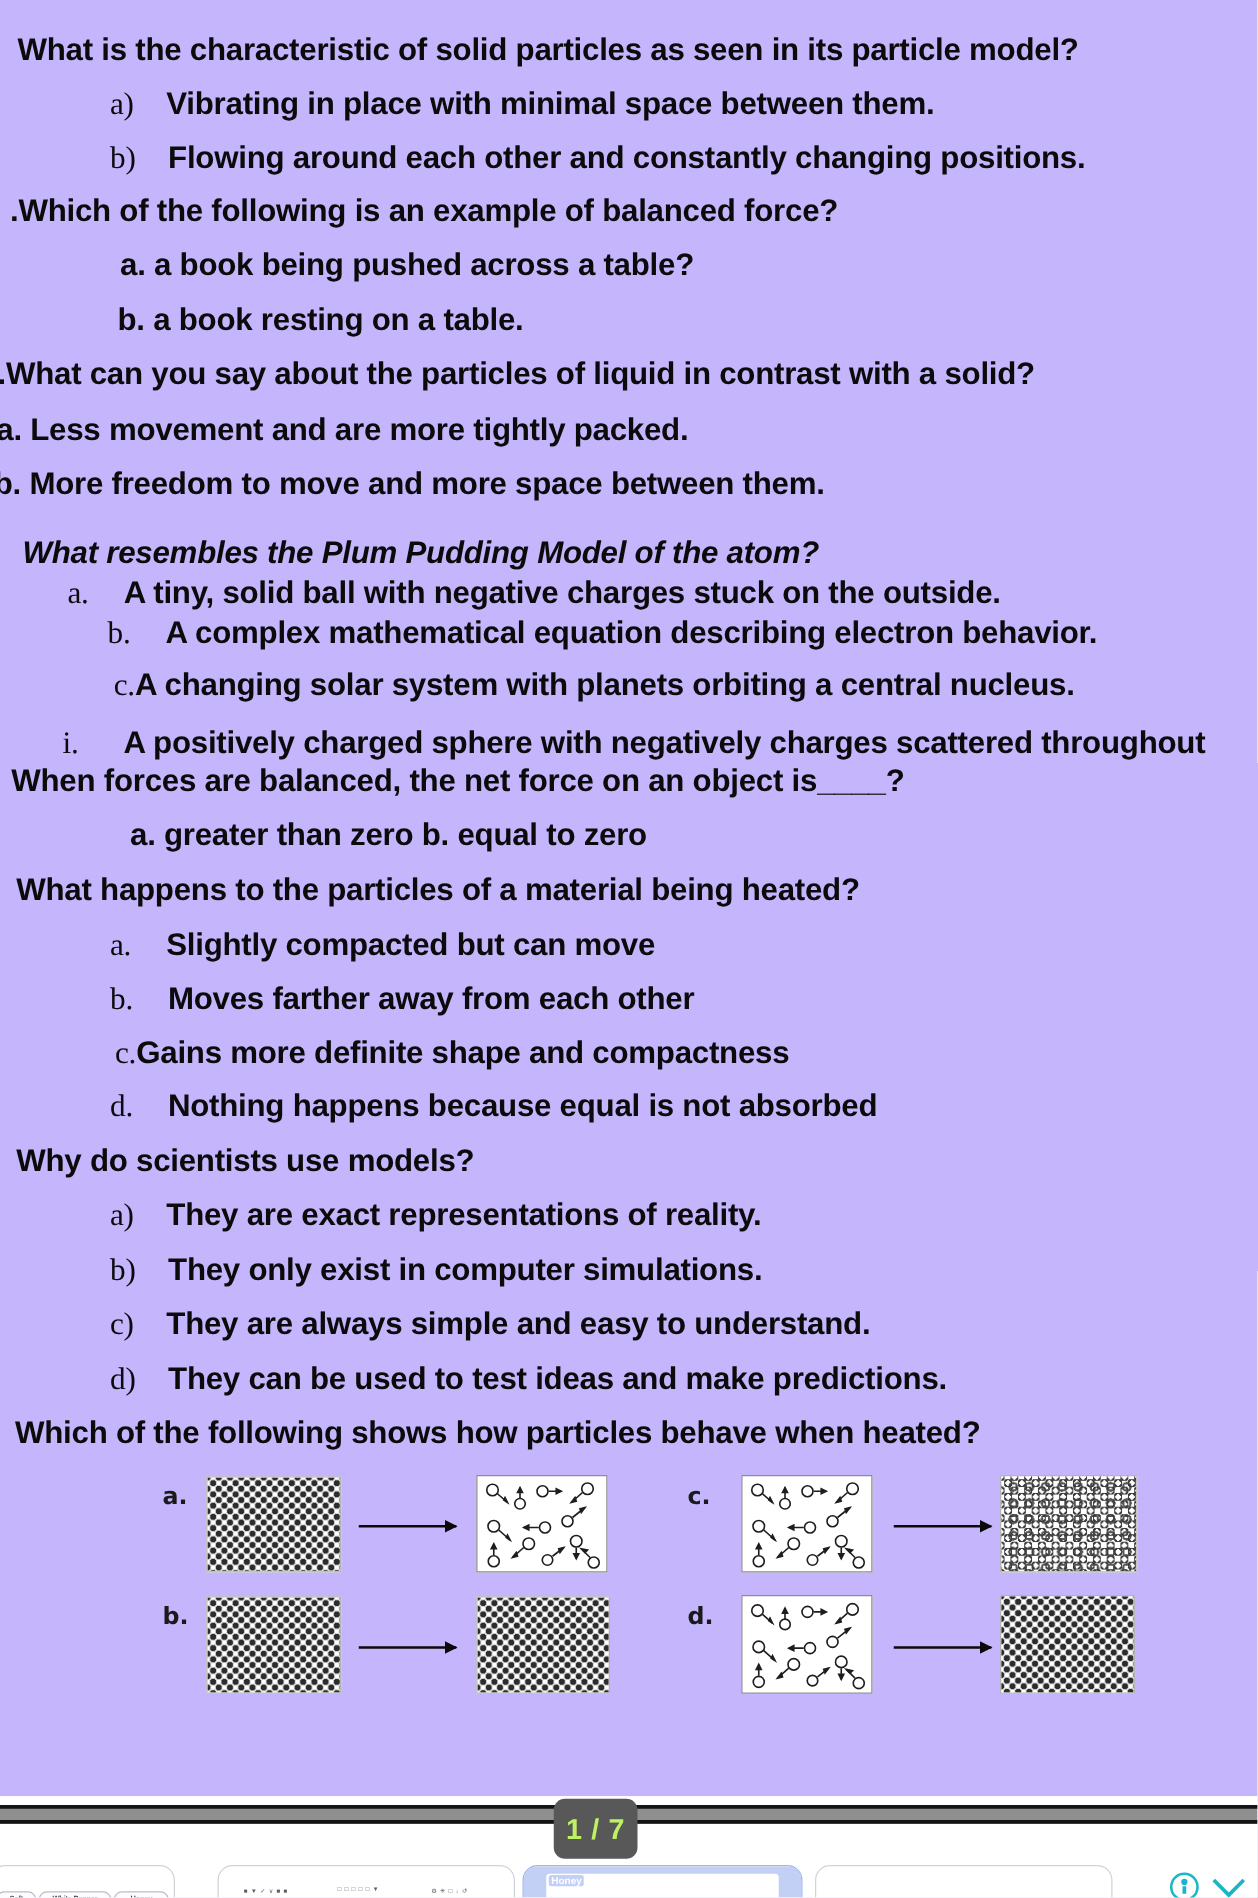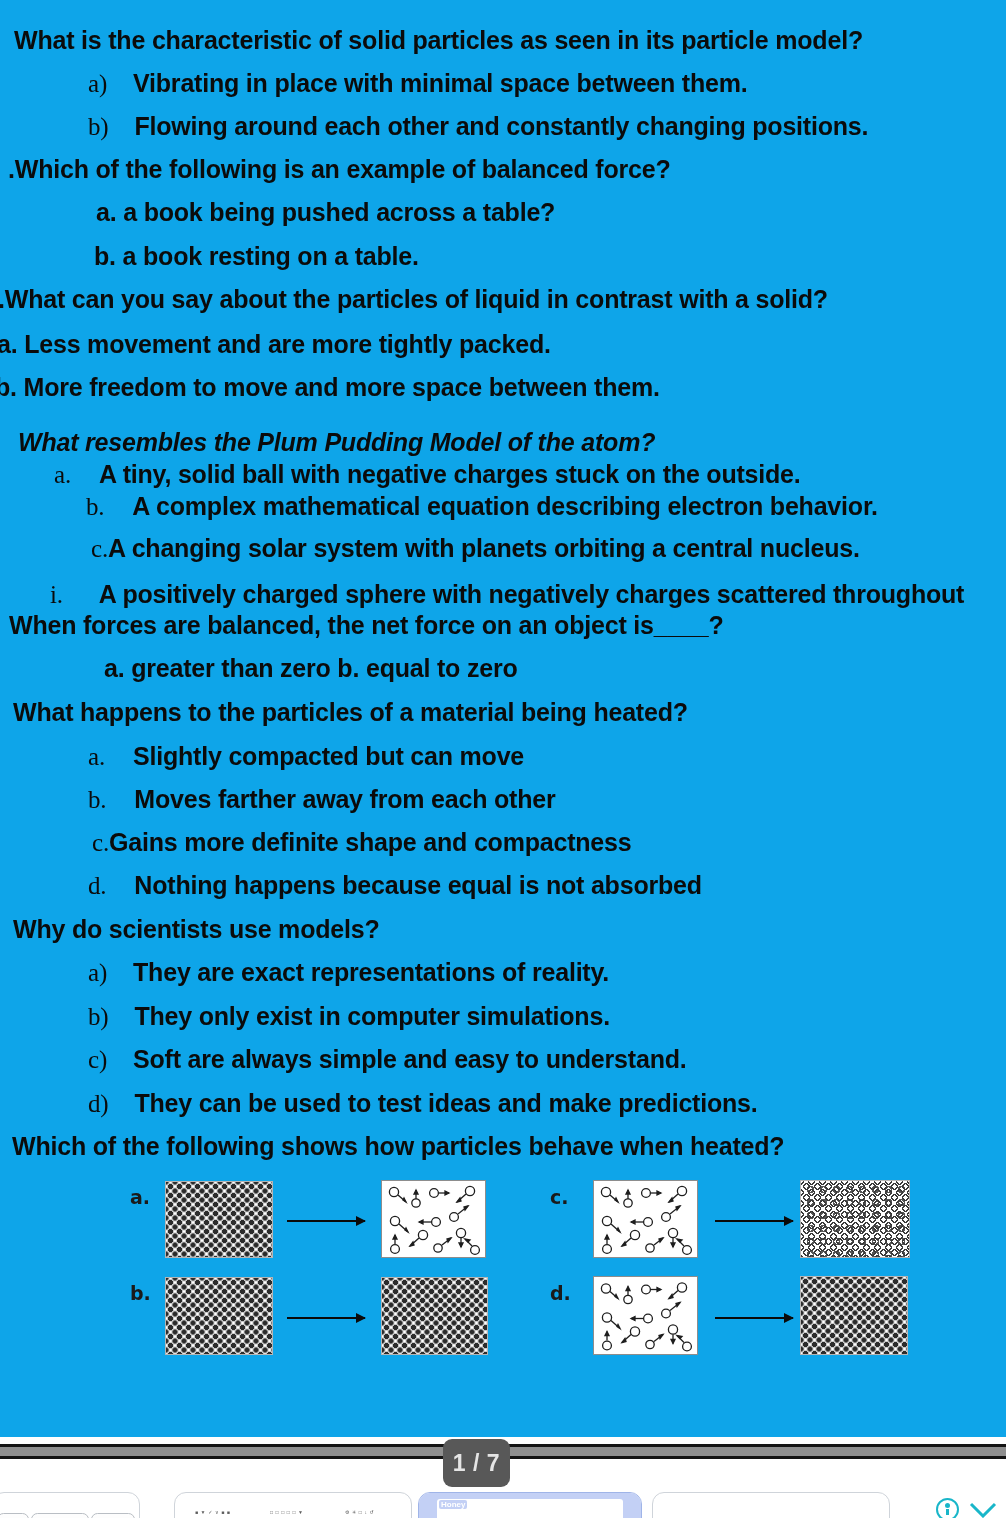--- a/index.html
+++ b/index.html
@@ -15,21 +15,21 @@
     font-family: "Liberation Sans", sans-serif;
     color: #000000;
   }
 
   
   #doc-page {
     position: absolute;
     left: 0; top: 0;
     width: 1006px;
     height: 1437px;
-    background: #0ea5e9;
+    background: #c4b5fd;
     overflow: hidden;
   }
 
   .line {
     position: absolute;
     white-space: nowrap;
     font-weight: bold;
     color: #0b0b0b;
     letter-spacing: -0.2px;
   }
@@ -119,21 +119,21 @@
     box-sizing: border-box;
   }
   #page-badge {
     position: absolute;
     left: 443px;
     top: 1439px;
     width: 67px;
     height: 48px;
     background: #585858;
     border-radius: 9px;
-    color: #e5e5e5;
+    color: #bef264;
     font-size: 23px;
     font-weight: bold;
     display: flex;
     align-items: center;
     justify-content: center;
     letter-spacing: 0.5px;
     z-index: 5;
   }
 
   
@@ -286,21 +286,21 @@
 
   <div class="line opt" style="left:88px;  top:958px;">
     <span class="serif-marker">a)</span><span style="display:inline-block;width:26px;"></span><span>They are exact representations of reality.</span>
   </div>
 
   <div class="line opt" style="left:88px;  top:1002px;">
     <span class="serif-marker">b)</span><span style="display:inline-block;width:26px;"></span><span>They only exist in computer simulations.</span>
   </div>
 
   <div class="line opt" style="left:88px;  top:1045px;">
-    <span class="serif-marker">c)</span><span style="display:inline-block;width:26px;"></span><span>Soft are always simple and easy to understand.</span>
+    <span class="serif-marker">c)</span><span style="display:inline-block;width:26px;"></span><span>They are always simple and easy to understand.</span>
   </div>
 
   <div class="line opt" style="left:88px;  top:1089px;">
     <span class="serif-marker">d)</span><span style="display:inline-block;width:26px;"></span><span>They can be used to test ideas and make predictions.</span>
   </div>
 
   <div class="line q" style="left:12px;  top:1132px;">Which of the following shows how particles behave when heated?</div>
 
   <div id="diagram">
 

